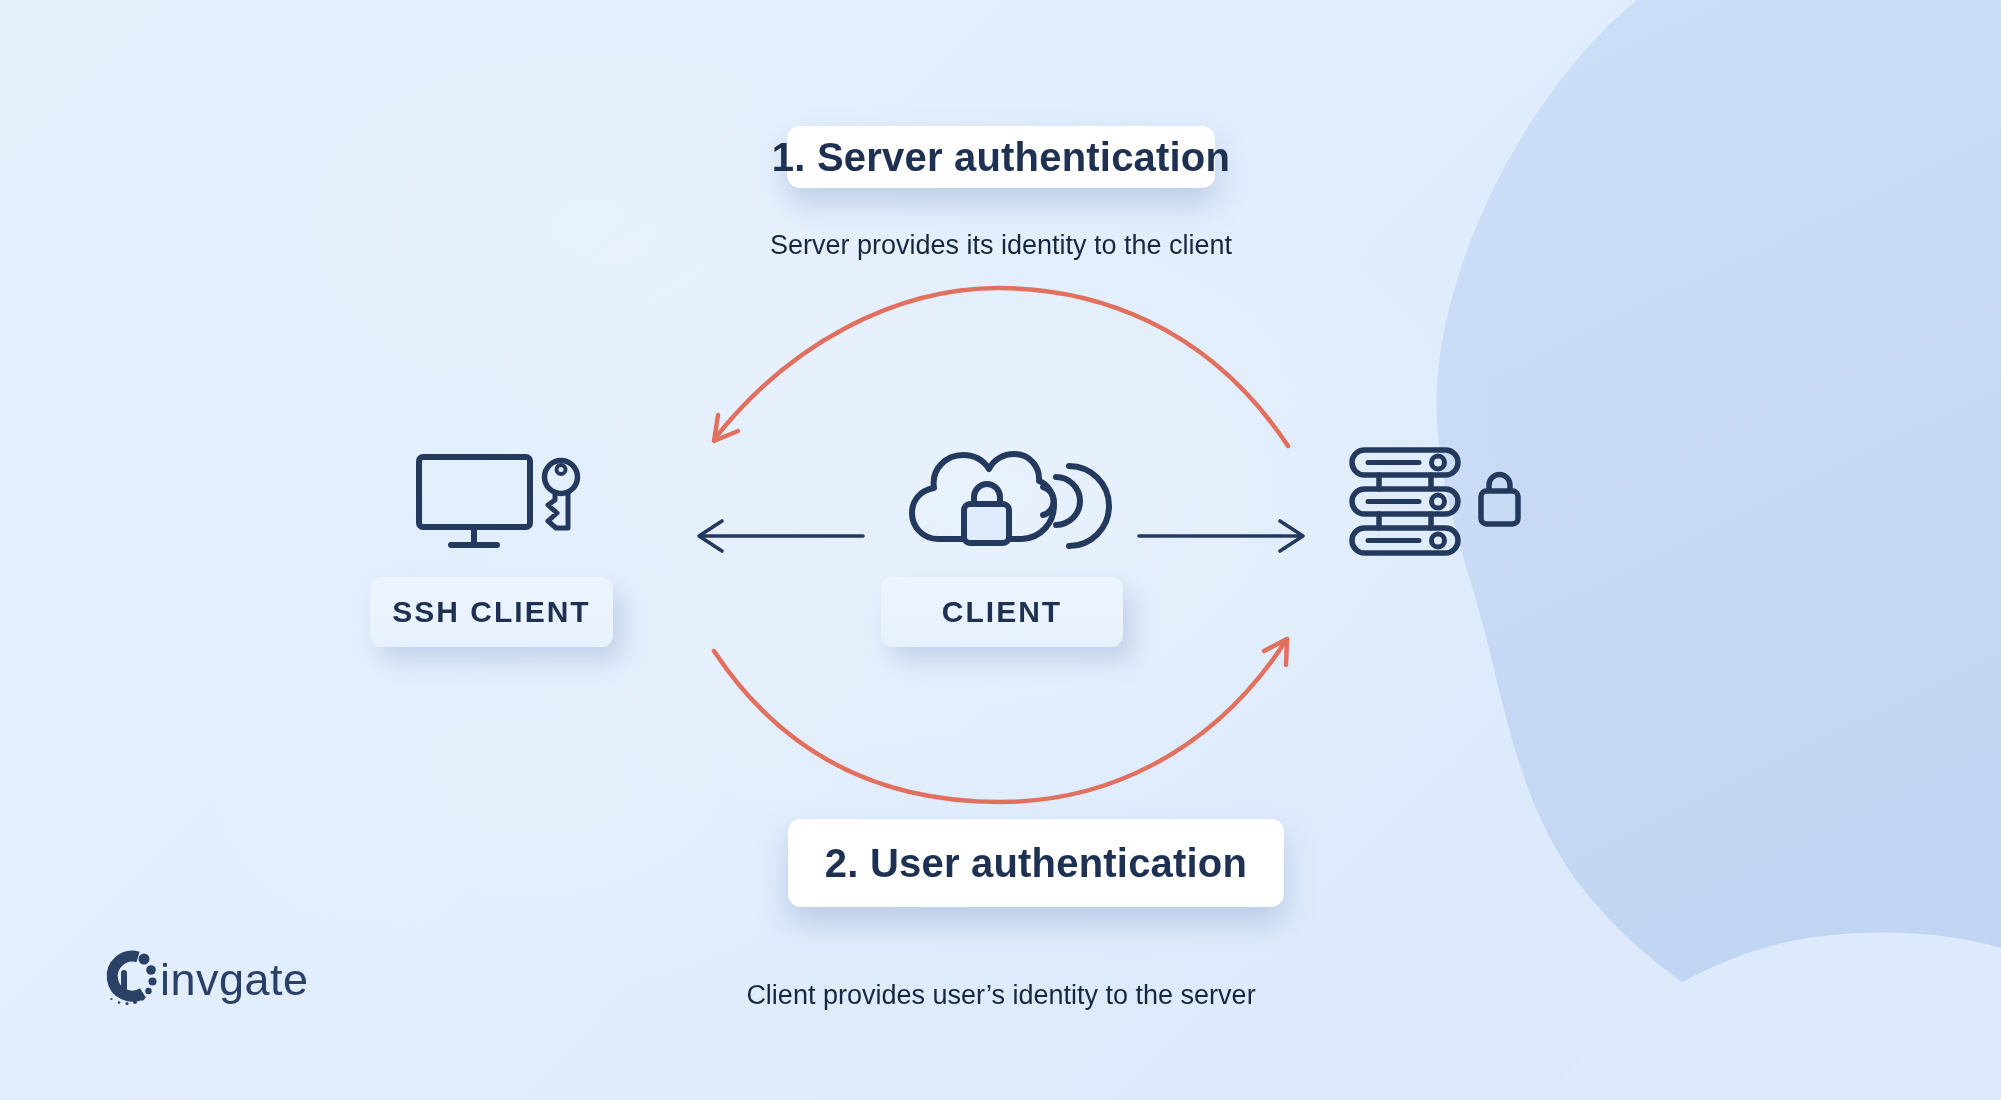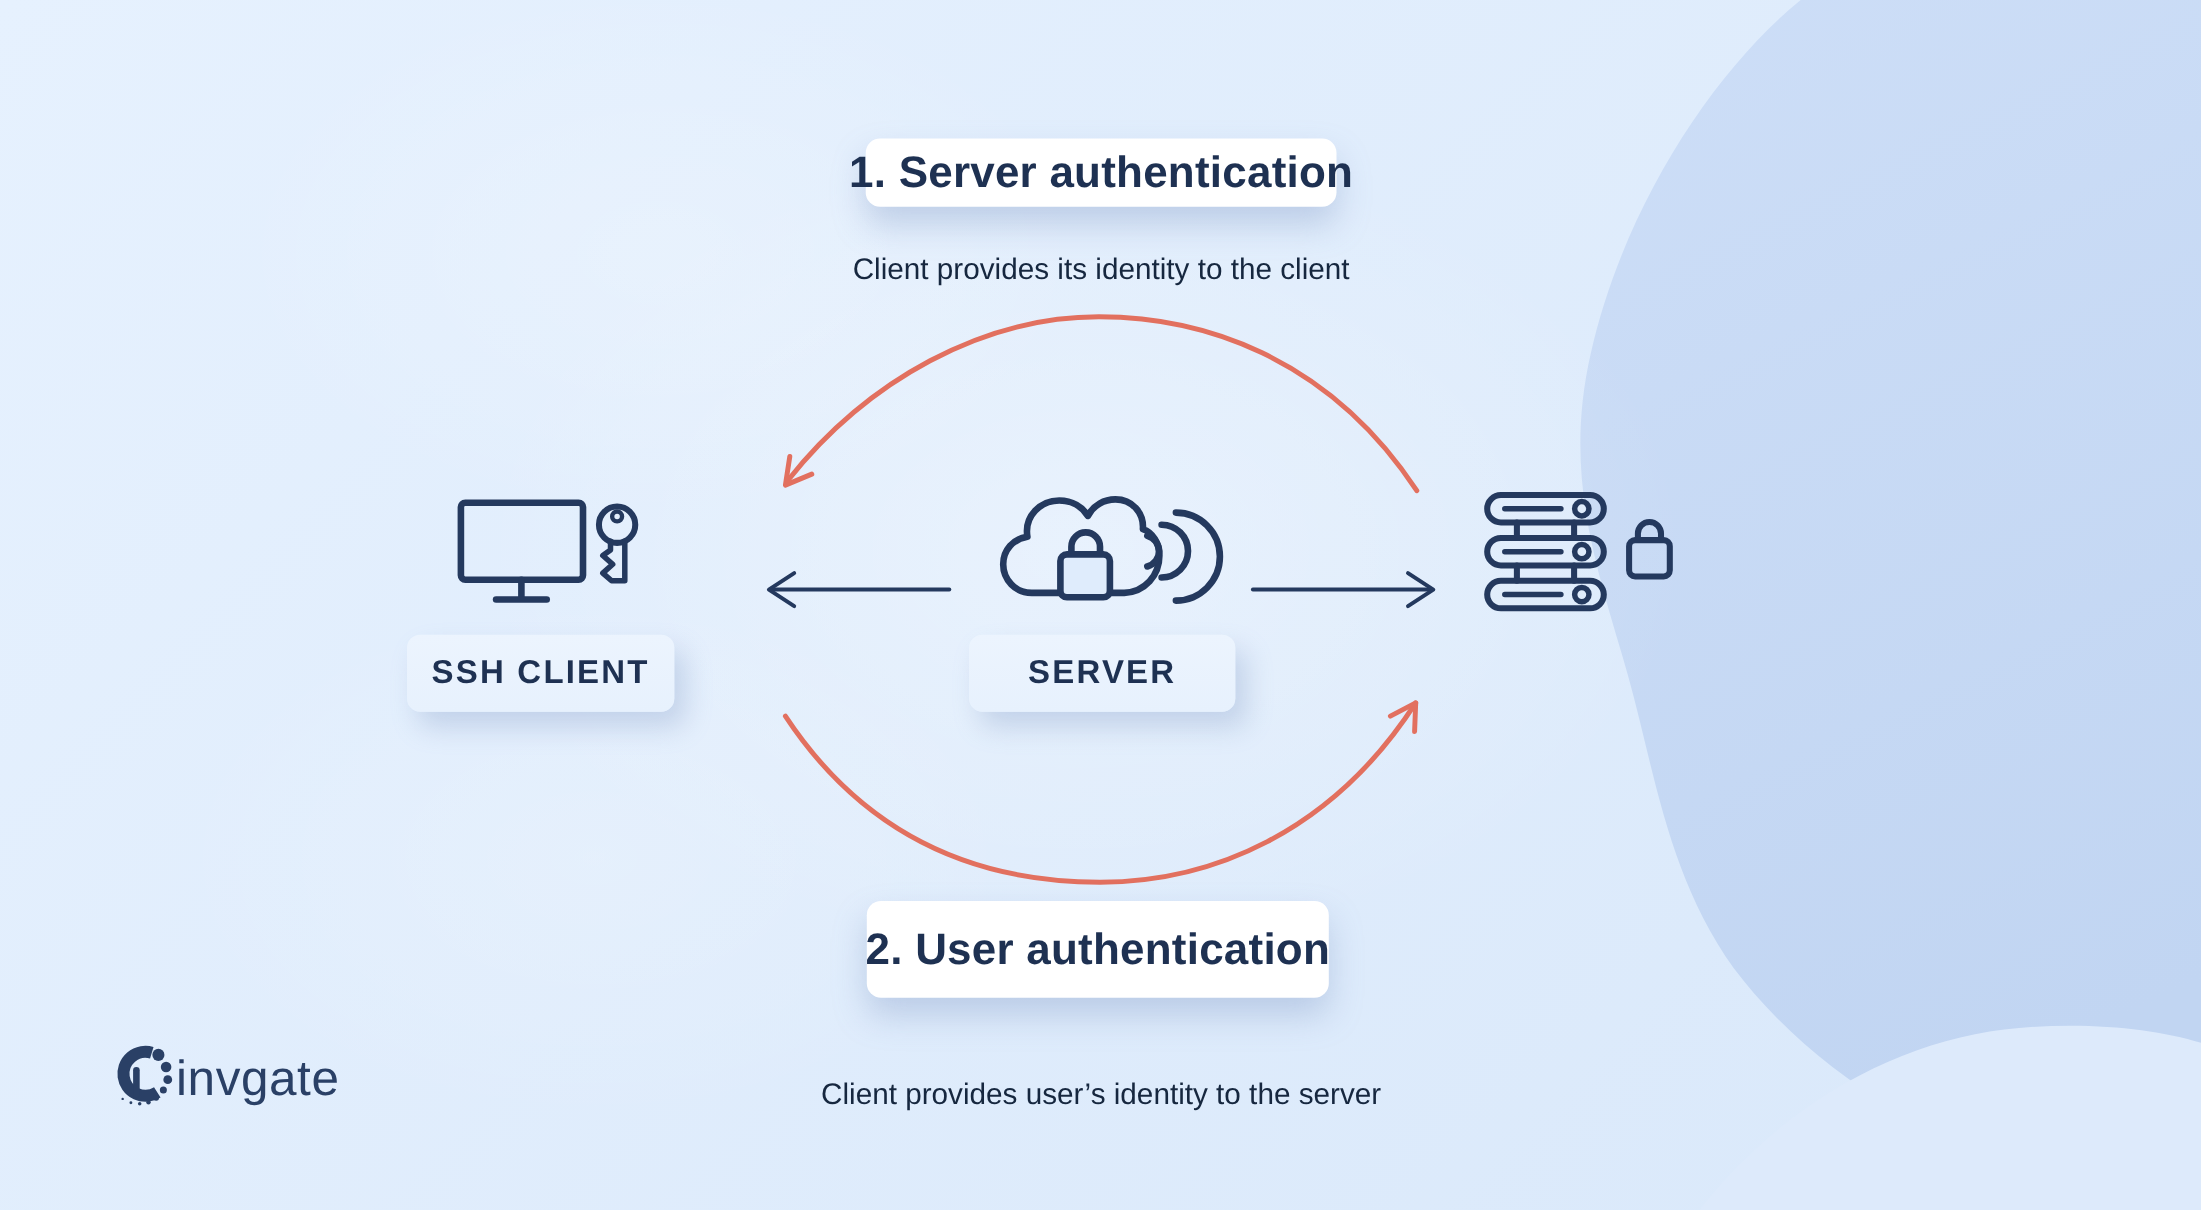--- a/index.html
+++ b/index.html
@@ -156,29 +156,29 @@
         <circle cx="127" cy="1003.5" r="1.6"></circle>
         <circle cx="119" cy="1002.5" r="1.3"></circle>
         <circle cx="111.5" cy="999" r="1.1"></circle>
       </g>
     </g>
   </svg>
 
   <div class="abs step-box" style="left:787px; top:126px; width:428px; height:62px;">
     <span class="step-title">1. Server authentication</span>
   </div>
-  <div class="abs step-sub" style="left:651px; top:230px; width:700px;">Client provides its identity to the client</div>
+  <div class="abs step-sub" style="left:651px; top:230px; width:700px;">Server provides its identity to the client</div>
 
   <div class="abs node-label" style="left:370px; top:577px; width:243px; height:70px;">
     <span>SSH CLIENT</span>
   </div>
   <div class="abs node-label" style="left:881px; top:577px; width:242px; height:70px;">
-    <span>SERVER</span>
+    <span>CLIENT</span>
   </div>
 
-  <div class="abs step-box" style="left:788px; top:819px; width:420px; height:88px;">
+  <div class="abs step-box" style="left:788px; top:819px; width:496px; height:88px;">
     <span class="step-title">2. User authentication</span>
   </div>
   <div class="abs step-sub" style="left:651px; top:980px; width:700px;">Client provides user’s identity to the server</div>
 
   <div class="abs logo-text" style="left:160px; top:957px;">invgate</div>
 
 </div>
 
 </body></html>

